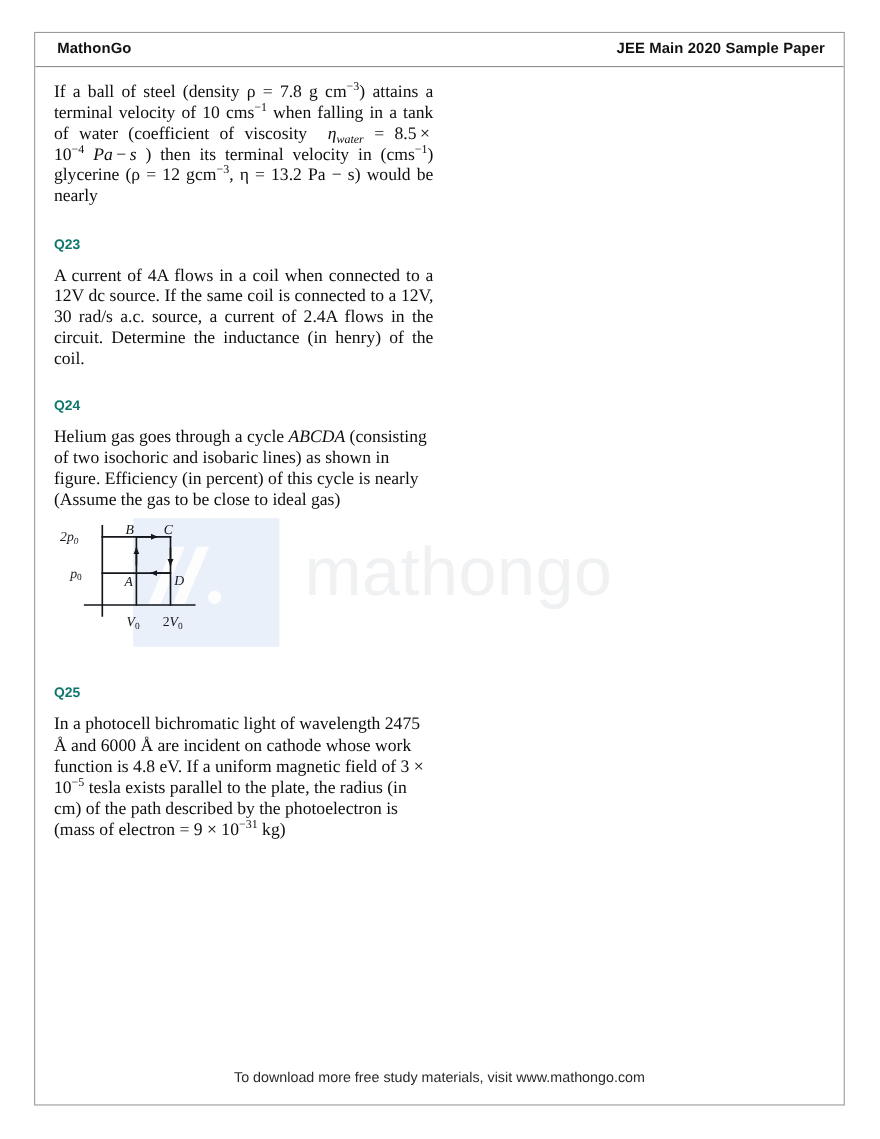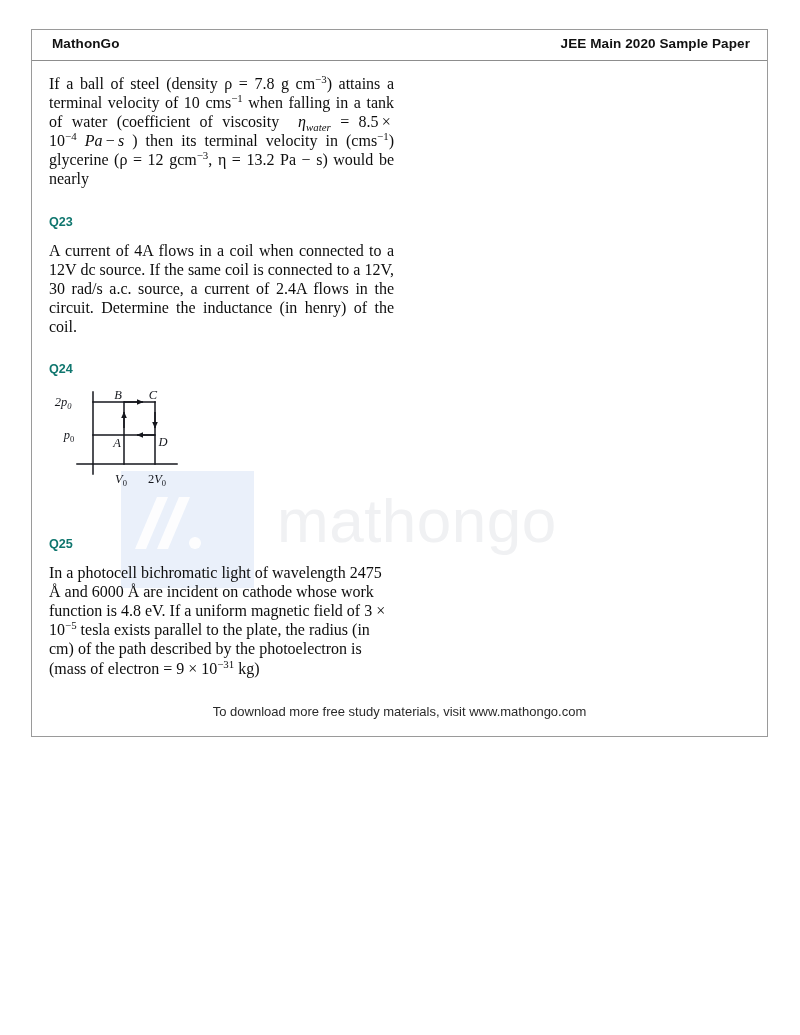--- a/index.html
+++ b/index.html
@@ -14,21 +14,21 @@
     font-family: "Liberation Serif", serif;
     overflow: hidden;
   }
 
   
   #page-sheet {
     position: absolute;
     left: 31px;
     top: 29px;
     width: 737px;
-    height: 708px;
+    height: 976px;
     background: #ffffff;
     border: 1px solid #9a9a9a;
     box-sizing: border-box;
     overflow: hidden;
   }
 
   
   #doc-header {
     position: absolute;
     left: 0;
@@ -188,20 +188,26 @@
       </p>
     </div>
 
     <div class="blk">
       <div class="q-heading">Q23</div>
       <p class="q-body">A current of 4A flows in a coil when connected to a 12V dc source. If the same coil is connected to a 12V, 30 rad/s a.c. source, a current of 2.4A flows in the circuit. Determine the inductance (in henry) of the coil.</p>
     </div>
 
     <div class="blk">
       <div class="q-heading">Q24</div>
+      <p class="q-body nojust">
+        Helium gas goes through a cycle <i>ABCDA</i> (consisting of two
+        isochoric and isobaric lines) as shown in figure. Efficiency
+        (in percent) of this cycle is nearly&nbsp; (Assume the gas to be
+        close to ideal gas)
+      </p>
 
       <div id="pv-figure">
         <svg width="345" height="105" viewBox="0 0 345 105" aria-hidden="true">
           <defs>
             <marker id="ar-r" markerWidth="7" markerHeight="7" refX="6" refY="3.2" orient="auto" markerUnits="userSpaceOnUse">
               <path d="M0,0.4 L6.4,3.2 L0,6 z" fill="#14161c"></path>
             </marker>
           </defs>
           <g stroke="#14161c" stroke-width="1.5" fill="none" stroke-linecap="square">
 

